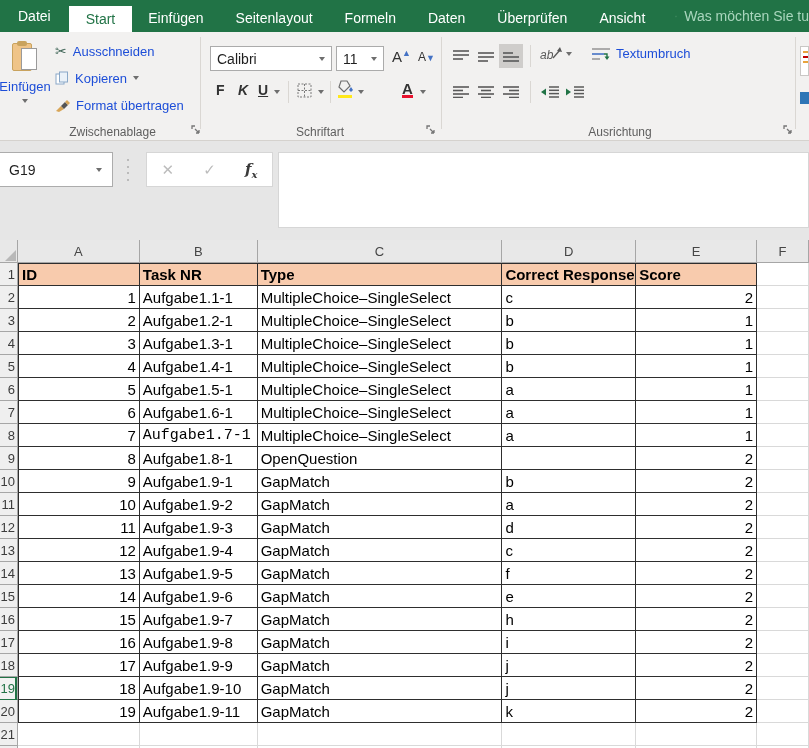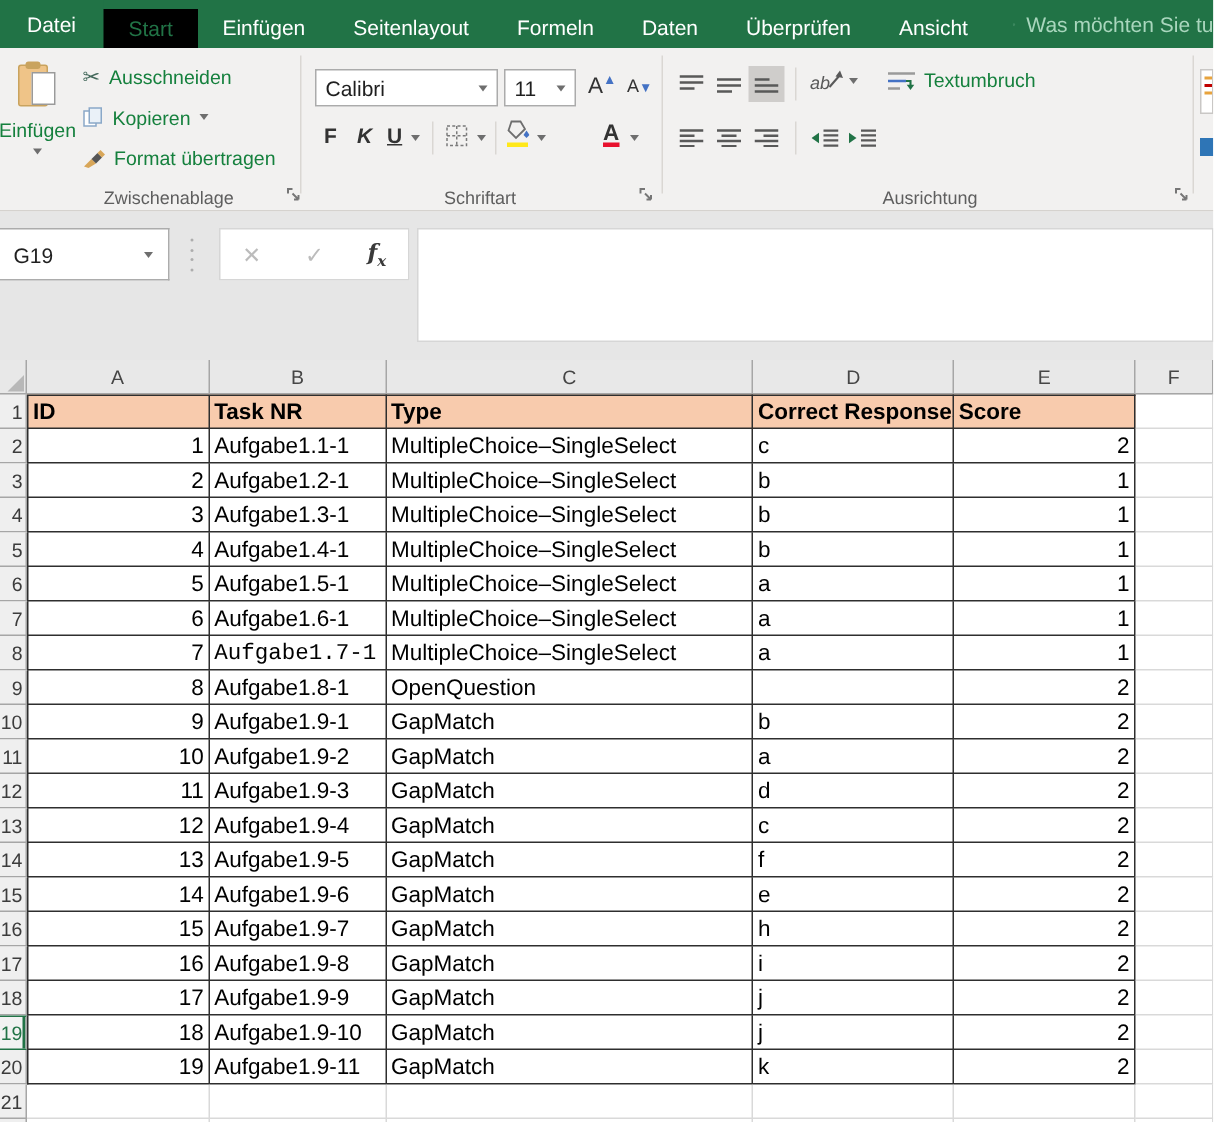--- a/index.html
+++ b/index.html
@@ -4,29 +4,29 @@
 <style>
   * { margin:0; padding:0; box-sizing:border-box; }
   html,body { width:809px; height:748px; overflow:hidden; }
   body { font-family:"Liberation Sans", sans-serif; background:#fff; position:relative; }
   #app { position:absolute; top:0; left:0; width:809px; height:748px; overflow:hidden; background:#fff; }
 
   
   .tabband { position:absolute; top:0; left:0; width:809px; height:32px; background:#217346; display:flex; align-items:stretch; overflow:hidden; }
   .tab { color:#fff; font-size:14px; display:flex; align-items:center; padding:0 16px; margin-top:4px; white-space:nowrap; cursor:default; }
   .tab.file { background:#217346; font-weight:400; padding:0 18px; margin-top:0; }
-  .tab.active { background:#000000; color:#217346; margin-top:6px; padding:0 17px; }
+  .tab.active { background:#ffffff; color:#217346; margin-top:6px; padding:0 17px; }
   .tellme { display:flex; align-items:center; gap:7px; color:#A9D6BD; font-size:14px; margin-left:14px; white-space:nowrap; overflow:hidden; }
 
   
   .ribbon { position:absolute; top:32px; left:0; width:809px; height:109px; background:#F2F1F0; border-bottom:1px solid #D5D2CE; overflow:hidden; }
   .gsep { position:absolute; top:5px; height:92px; width:1px; background:#DAD7D3; }
   .grouplabel { position:absolute; top:93px; font-size:12px; color:#5E5E5E; text-align:center; white-space:nowrap; }
   .launcher { position:absolute; top:93px; width:11px; height:11px; }
-  .rbtn-label { font-size:13px; color:#15803d; white-space:nowrap; }
+  .rbtn-label { font-size:13px; color:#1d4ed8; white-space:nowrap; }
   .caret { display:inline-block; width:0; height:0; border-left:3.5px solid transparent; border-right:3.5px solid transparent; border-top:4px solid #6E6E6E; vertical-align:middle; }
 
   
   .pastebtn { position:absolute; left:0; top:4px; width:50px; height:88px; display:flex; flex-direction:column; align-items:center; }
   .clipboard { position:relative; width:26px; height:32px; margin-top:5px; }
   .clip-body { position:absolute; left:0; top:2px; width:20px; height:28px; background:#EFC488; border:1px solid #C9A35E; border-radius:2px; }
   .clip-top { position:absolute; left:5px; top:0; width:10px; height:5px; background:#C9A35E; border-radius:2px; }
   .clip-page { position:absolute; left:9px; top:7px; width:16px; height:22px; background:#fff; border:1px solid #9A9A9A; }
 
   .clipitem { position:absolute; left:55px; display:flex; align-items:center; gap:6px; height:20px; }

